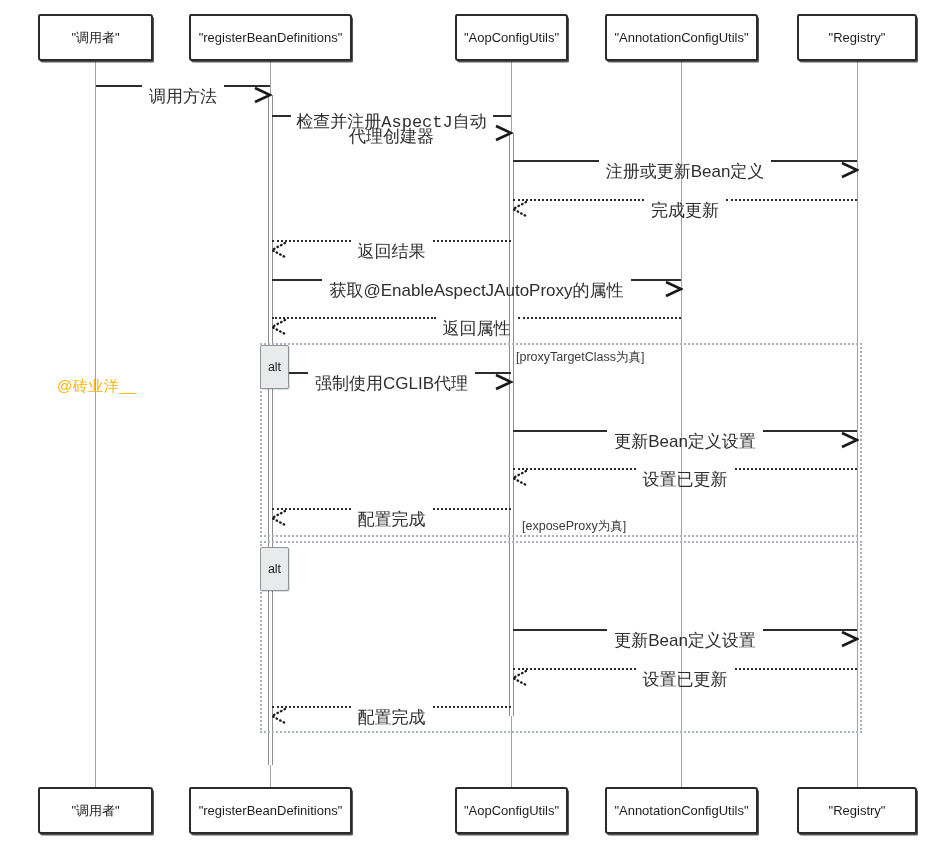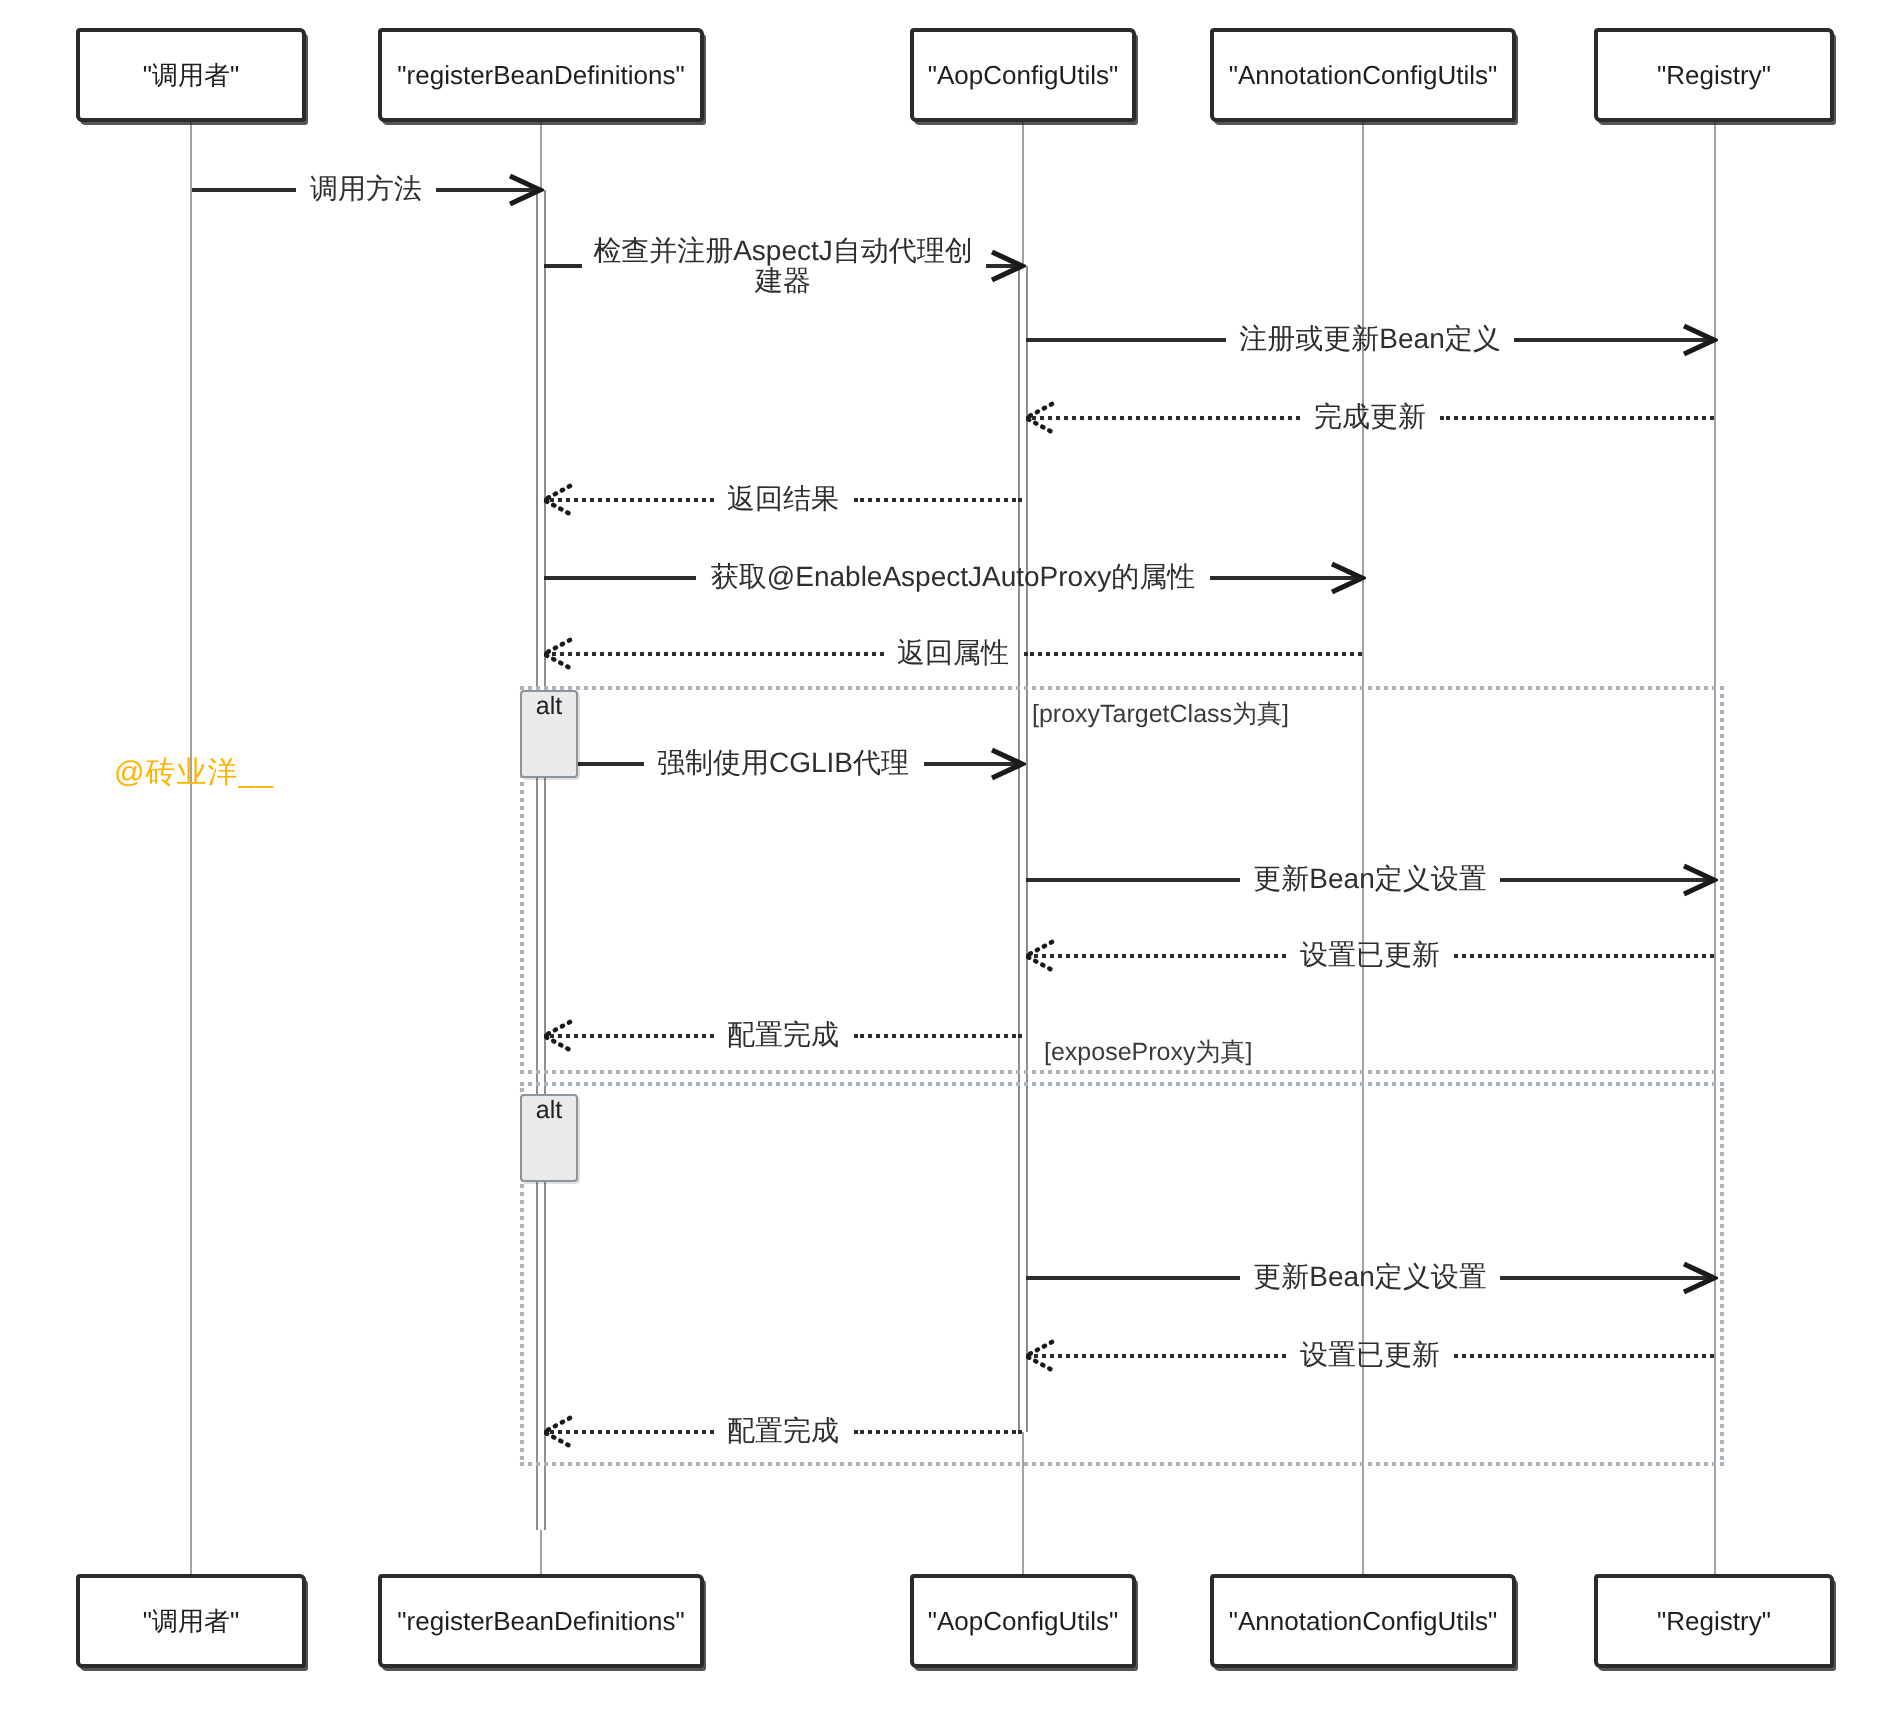--- a/index.html
+++ b/index.html
@@ -12,34 +12,34 @@
 
   
   .activation { position:absolute; width:5px; background:#fff; border-left:1px solid #8d8d8d; border-right:1px solid #8d8d8d; }
 
   
   .pbox { position:absolute; height:47px; background:#fff; border:2px solid #2b2b2b;
           border-radius:2px 3px 2px 3px; display:flex; align-items:center; justify-content:center;
           font-size:13px; color:#1e1e1e; box-shadow:1.5px 2px 0 -0.5px rgba(43,43,43,.8); z-index:6; }
 
   
-  .msg { position:absolute; display:flex; align-items:center; height:20px; font-size:14px; color:#2e2e2e; z-index:4; }
+  .msg { position:absolute; display:flex; height:20px; font-size:17px; color:#2e2e2e; z-index:4; }
   .msg .ln { flex:1 1 0; height:0; border-top:2px solid #2c2c2c; }
   .msg.dashed .ln { border-top:2px dotted #2b2b2b; }
   .msg .lbl { flex:0 0 auto; padding:0 7px; white-space:nowrap; text-align:center; }
   .msg .ah { position:absolute; top:50%; transform:translateY(-50%); line-height:0; }
   .msg.right .ah { right:-2px; }
   .msg.left  .ah { left:-3px; }
   .msg.twoline { height:36px; }
-  .msg.twoline .lbl { white-space:normal; width:202px; line-height:15px; padding:0 4px; }
+  .msg.twoline .lbl { white-space:normal; width:202px; line-height:15px; padding:0 4px;font-family:Liberation Mono, monospace; }
 
   
   .altframe { position:absolute; border:2px dotted #aab3bd; z-index:2; }
   .altlabel { position:absolute; width:29px; height:44px; background:#e8eaec; border:1px solid #8d949c;
-              border-radius:2px; display:flex; justify-content:center;
+              border-radius:2px; display:flex; align-items:center; justify-content:center;
               font-size:12.5px; color:#222; box-shadow:1px 1px 0 rgba(0,0,0,.12); z-index:5; }
   .altcond { position:absolute; font-size:12.5px; color:#3a3a3a; z-index:3; }
 
   .watermark { position:absolute; font-size:15px; color:#ffb300; z-index:7; letter-spacing:.5px; }
 </style>
 </head>
 <body>
 
 <div class="canvas">
 

